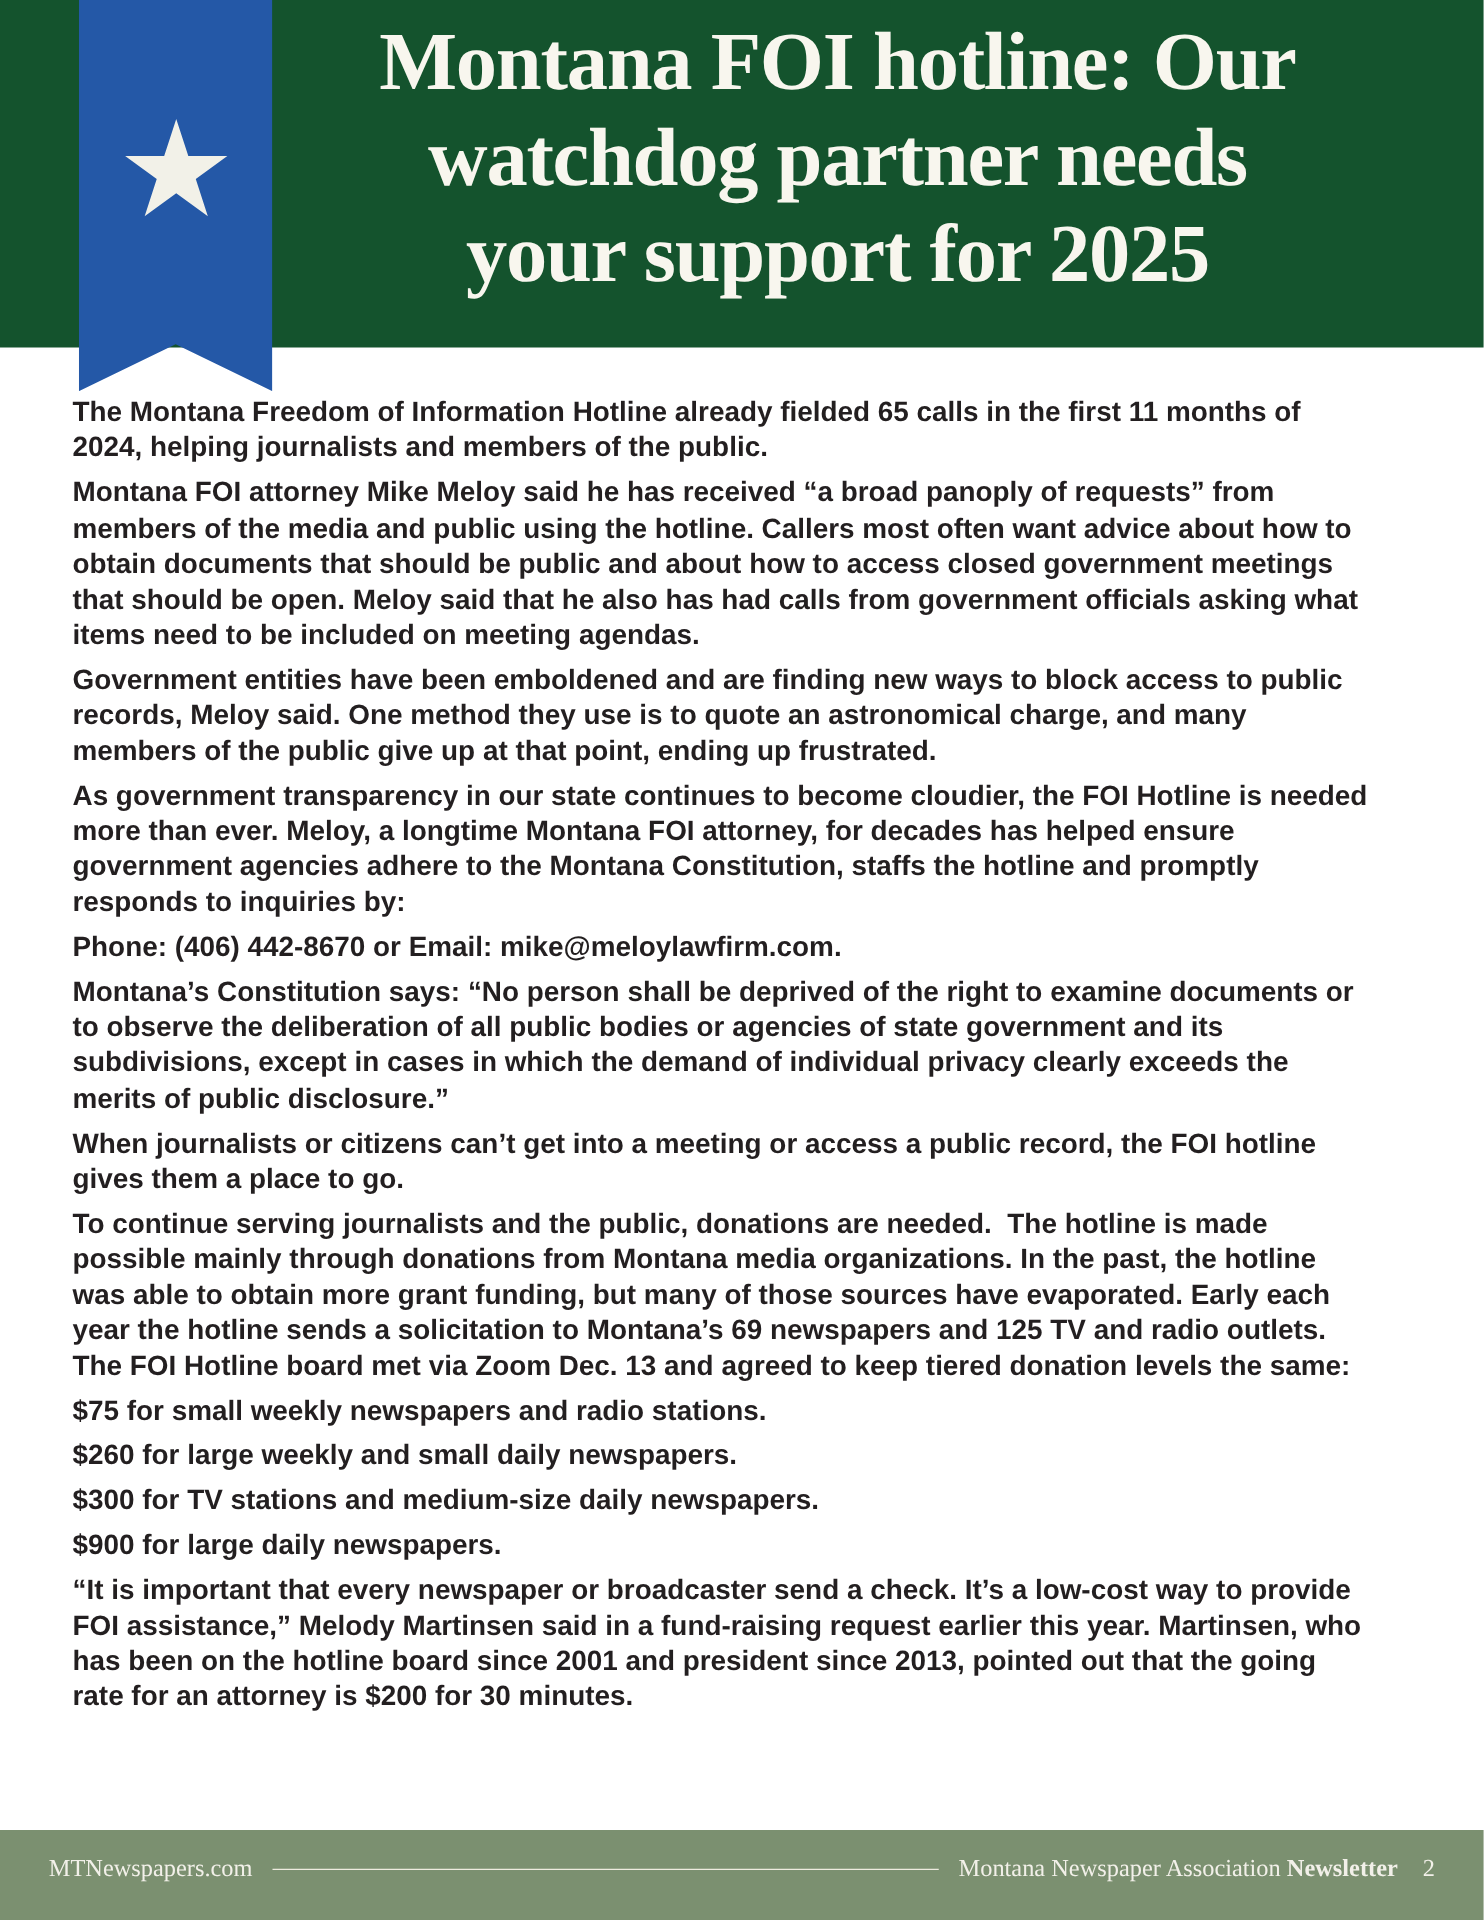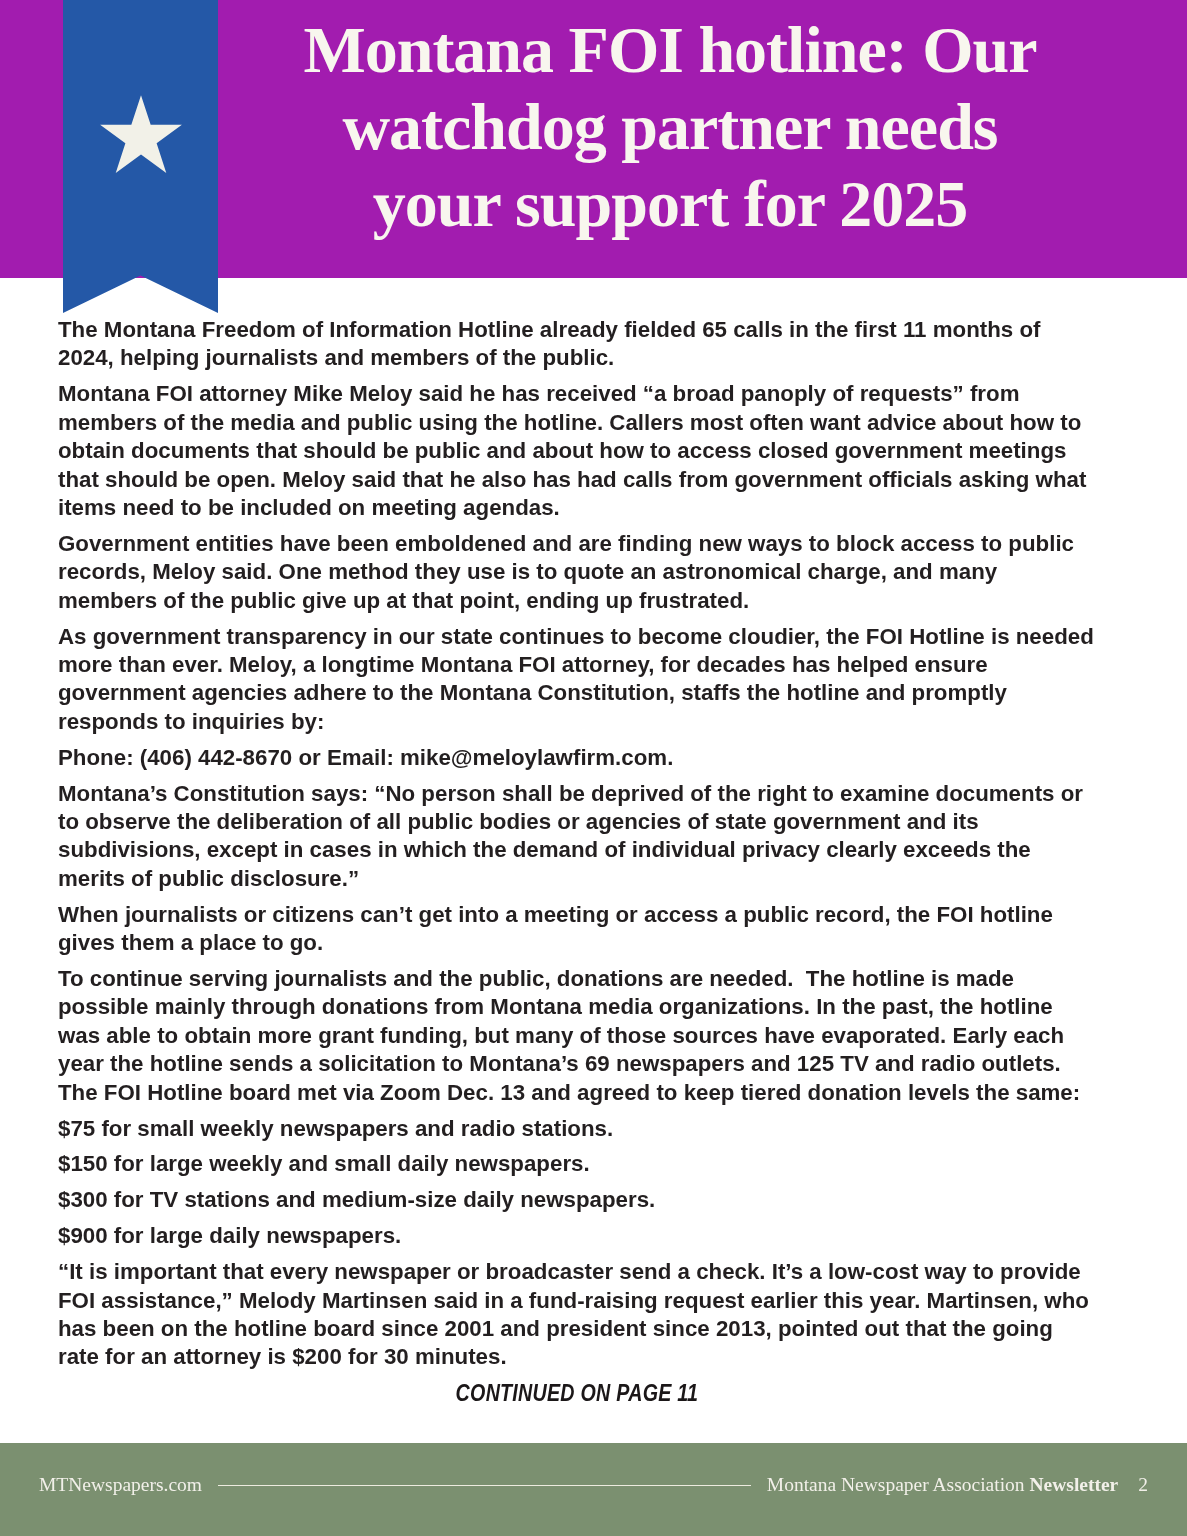--- a/index.html
+++ b/index.html
@@ -63,42 +63,42 @@
     font-style: italic;
     font-size: 24px;
     color: #1b1718;
     transform: scaleX(0.82);
     letter-spacing: 0.3px;
   }
   
   .footer {
     position: absolute;
     left: 0; bottom: 0;
-    width: 100%; height: 93px;
+    width: 100%; height: 72px;
     background: #7b9070;
     display: flex;
     align-items: center;
     padding: 0 39px 9px 39px;
     font-family: "Liberation Serif", serif;
     font-size: 19.5px;
     color: #f2f0e9;
   }
   .footer .rule {
     flex: 1;
     height: 1px;
     background: #edebdf;
     margin: 0 16px;
   }
   .footer b { font-weight: bold; }
   .footer .pagenum { margin-left: 20px; }
 </style>
 </head>
 <body>
 
-<header class="band" style="background: #a21caf;">
+<header class="band" style="background: #14532d;">
   <div class="headline" style="color: rgb(248, 246, 238);">
     <div>Montana FOI hotline: Our</div>
     <div>watchdog partner needs</div>
     <div>your support for 2025</div>
   </div>
   <div class="ribbon" style="background: rgb(36, 88, 167);">
     <svg class="star" viewBox="0 0 100 95" aria-hidden="true">
       <polygon fill="#f2f1e8" points="50,0 61.23,34.55 97.55,34.55 68.16,55.9 79.39,90.45 50,69.1 20.61,90.45 31.84,55.9 2.45,34.55 38.77,34.55"></polygon>
     </svg>
   </div>
@@ -107,27 +107,24 @@
 <main class="article" style="color: rgb(35, 31, 32);">
   <p>The Montana Freedom of Information Hotline already fielded 65 calls in the first 11 months of 2024, helping journalists and members of the public.</p>
   <p>Montana FOI attorney Mike Meloy said he has received “a broad panoply of requests” from members of the media and public using the hotline. Callers most often want advice about how to obtain documents that should be public and about how to access closed government meetings that should be open. Meloy said that he also has had calls from government officials asking what items need to be included on meeting agendas.</p>
   <p>Government entities have been emboldened and are finding new ways to block access to public records, Meloy said. One method they use is to quote an astronomical charge, and many members of the public give up at that point, ending up frustrated.</p>
   <p>As government transparency in our state continues to become cloudier, the FOI Hotline is needed more than ever. Meloy, a longtime Montana FOI attorney, for decades has helped ensure government agencies adhere to the Montana Constitution, staffs the hotline and promptly responds to inquiries by:</p>
   <p>Phone: (406) 442-8670 or Email: mike@meloylawfirm.com.</p>
   <p>Montana’s Constitution says: “No person shall be deprived of the right to examine documents or to observe the deliberation of all public bodies or agencies of state government and its subdivisions, except in cases in which the demand of individual privacy clearly exceeds the merits of public disclosure.”</p>
   <p>When journalists or citizens can’t get into a meeting or access a public record, the FOI hotline gives them a place to go.</p>
   <p>To continue serving journalists and the public, donations are needed.  The hotline is made possible mainly through donations from Montana media organizations. In the past, the hotline was able to obtain more grant funding, but many of those sources have evaporated. Early each year the hotline sends a solicitation to Montana’s 69 newspapers and 125 TV and radio outlets. The FOI Hotline board met via Zoom Dec. 13 and agreed to keep tiered donation levels the same:</p>
   <p>$75 for small weekly newspapers and radio stations.</p>
-  <p>$150 for large weekly and small daily newspapers.</p>
+  <p>$260 for large weekly and small daily newspapers.</p>
   <p>$300 for TV stations and medium-size daily newspapers.</p>
   <p>$900 for large daily newspapers.</p>
   <p>“It is important that every newspaper or broadcaster send a check. It’s a low-cost way to provide FOI assistance,” Melody Martinsen said in a fund-raising request earlier this year. Martinsen, who has been on the hotline board since 2001 and president since 2013, pointed out that the going rate for an attorney is $200 for 30 minutes.</p>
-  <div class="continued">
-    <span>CONTINUED ON PAGE 11</span>
-  </div>
 </main>
 
 <footer class="footer" style="background: rgb(123, 144, 112); color: rgb(242, 240, 233);">
   <span class="site">MTNewspapers.com</span>
   <span class="rule"></span>
   <span class="org"><span>Montana Newspaper Association</span>&nbsp;<b>Newsletter</b></span>
   <span class="pagenum">2</span>
 </footer>
 
 </body></html>

